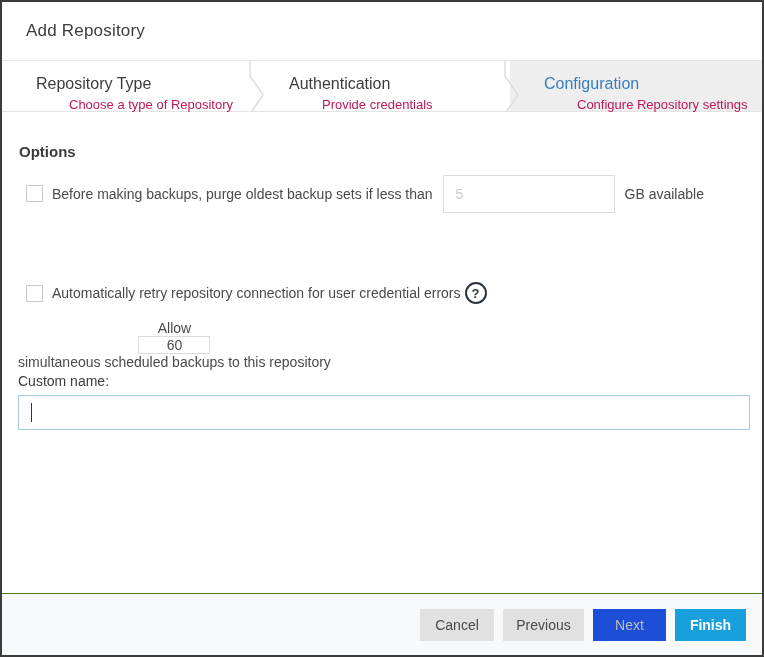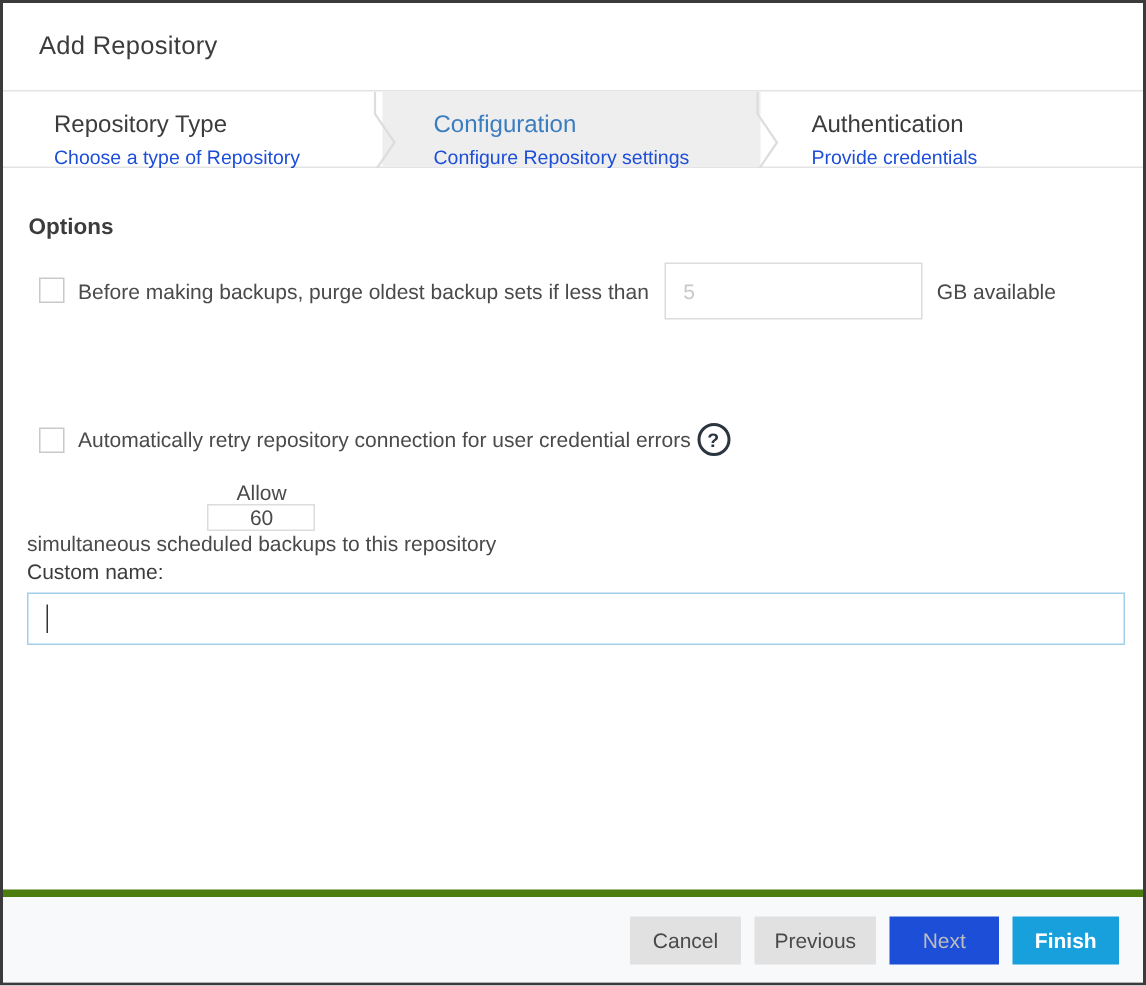--- a/index.html
+++ b/index.html
@@ -18,21 +18,21 @@
   .stepper {
     position:relative; height:52px; display:flex;
     border-top:1px solid #e3e3e3; border-bottom:1px solid #e3e3e3;
     background:#fff;
   }
   .step { width:253px; padding:13px 0 0 34px; }
   .step.step-2 { width:255px; }
   .step.step-3 { flex:1; background:#eeeeee; }
   .step-title { font-size:16px; color:#3c3c3c; line-height:20px; }
   .step.active .step-title { color:#3a7dbf; }
-  .step-sub { font-size:13px; color:#1d4ed8; margin-top:3px; }
+  .step-sub { font-size:13px; color:#be185d; margin-top:3px;margin-left:33px; }
   .divider { position:absolute; top:0; width:18px; height:68px; }
   .divider.d1 { left:246px; }
   .divider.d2 { left:501px; }
   
   .content { position:relative; height:463px; background:#fff; }
   .options-heading {
     position:absolute; left:17px; top:31px;
     font-size:15px; font-weight:bold; color:#3c3c3c;
   }
   .opt-row { position:absolute; display:flex; align-items:center; }
@@ -66,21 +66,21 @@
     width:100%; height:100%; border:1px solid #a3cee9; background:#fff;
     font-family:"Liberation Sans", sans-serif; font-size:14px; color:#3c3c3c;
     padding:0 12px; outline:none;
   }
   .caret {
     position:absolute; left:13px; top:8px; width:1px; height:19px; background:#333;
   }
   
   .dlg-footer {
     position:absolute; left:0; right:0; bottom:0; height:62px;
-    background:#f8f9fa; border-top:5px solid #4d7c0f;
+    background:#f8f9fa; border-top:1px solid #4d7c0f;
     display:flex; align-items:center; justify-content:flex-end;
     gap:9px; padding-right:16px;
   }
   .btn {
     height:32px; border:none; font-family:"Liberation Sans", sans-serif;
     font-size:14px; color:#4a4a4a; background:#e1e1e1; cursor:pointer;
   }
   .btn-cancel { width:74px; }
   .btn-previous { width:81px; }
   .btn-next { width:73px; background:#1d4ed8; color:#bdbdbd; cursor:default; }
@@ -93,27 +93,27 @@
 
   <div class="dlg-header">
     <div class="dlg-title">Add Repository</div>
   </div>
 
   <div class="stepper">
     <div class="step step-1">
       <div class="step-title">Repository Type</div>
       <div class="step-sub">Choose a type of Repository</div>
     </div>
+    <div class="step step-2">
+      <div class="step-title">Authentication</div>
+      <div class="step-sub">Provide credentials</div>
+    </div>
     <div class="step step-3 active">
       <div class="step-title">Configuration</div>
       <div class="step-sub">Configure Repository settings</div>
-    </div>
-    <div class="step step-2">
-      <div class="step-title">Authentication</div>
-      <div class="step-sub">Provide credentials</div>
     </div>
     <svg class="divider d1" viewBox="0 0 18 68">
       <polyline points="2,0 2,15 15,34 2,53 2,68" fill="none" stroke="#dddddd" stroke-width="1.5"></polyline>
     </svg>
     <svg class="divider d2" viewBox="0 0 18 68">
       <polyline points="2,0 2,15 15,34 2,53 2,68" fill="none" stroke="#dddddd" stroke-width="1.5"></polyline>
     </svg>
   </div>
 
   <div class="content">

